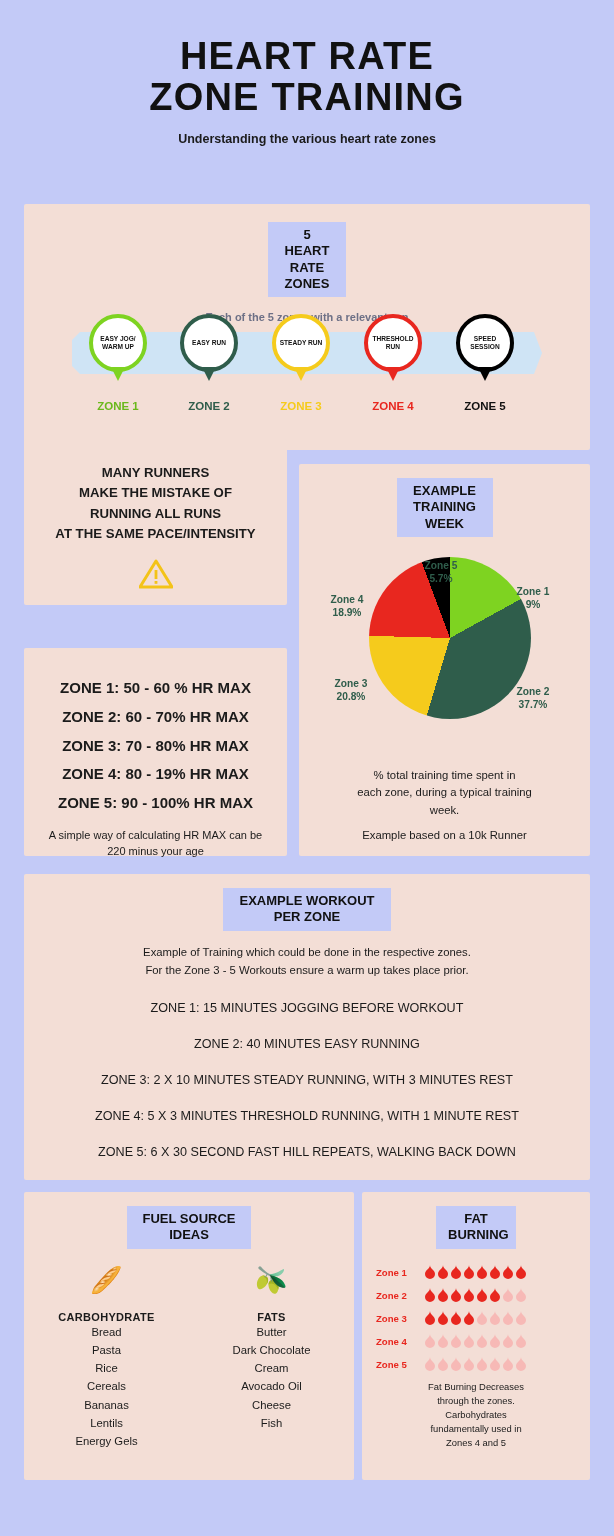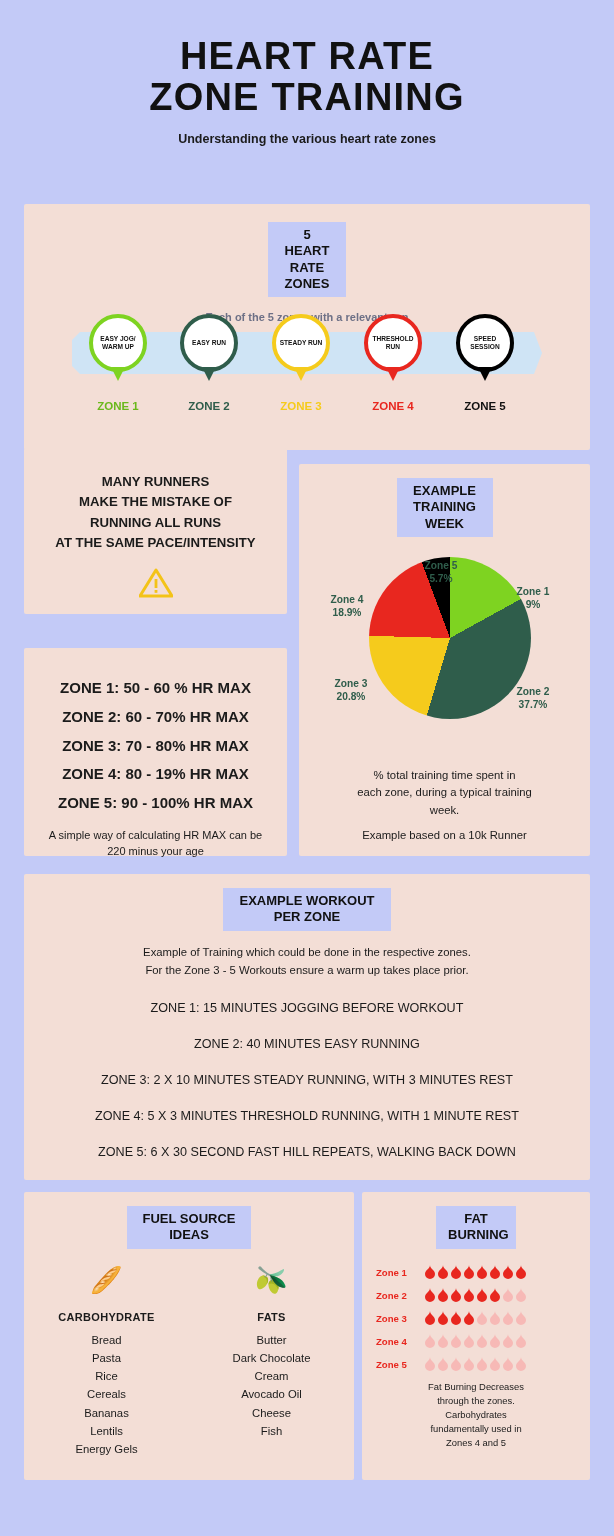--- a/index.html
+++ b/index.html
@@ -49,21 +49,21 @@
   }
   .pin .bubble:after {
     content:""; position:absolute; bottom:-13px; left:50%; transform:translateX(-50%);
     border-left:7px solid transparent; border-right:7px solid transparent;
     border-top:14px solid #000;
   }
   .zone-labels { position:absolute; left:0; top:196px; width:566px; height:20px; }
   .zl { position:absolute; width:70px; text-align:center; font-size:11.5px; font-weight:800; }
 
   
-  .p2 { position:absolute; left:24px; top:448px; width:263px; height:166px; padding:24px 14px 0; text-align:center; }
+  .p2 { position:absolute; left:24px; top:439px; width:263px; height:166px; padding:24px 14px 0; text-align:center; }
   .p2 .txt { font-size:13.2px; font-weight:800; line-height:1.55; }
   .warn { margin-top:14px; font-size:30px; color:#f3c318; line-height:1; }
 
   
   .p3 { position:absolute; left:24px; top:648px; width:263px; height:208px; padding-top:14px; text-align:center; }
   .p3 .rows { margin-top:12px; }
   .p3 .row { font-size:15px; font-weight:700; line-height:1.92; }
   .p3 .foot { margin-top:10px; font-size:11px; line-height:1.45; padding:0 22px; }
 
   
@@ -80,21 +80,21 @@
   .p5 { position:absolute; left:24px; top:874px; width:566px; height:306px; padding-top:14px; text-align:center; }
   .p5 .intro { font-size:11.3px; line-height:1.6; margin-top:12px; }
   .p5 .wk { font-size:12.6px; font-weight:400; margin-top:22px; }
 
   
   .p6 { position:absolute; left:24px; top:1192px; width:330px; height:288px; padding-top:14px; text-align:center; }
   .fuel-cols { display:flex; justify-content:space-around; margin-top:18px; }
   .fuel-col { width:150px; }
   .fuel-ico { font-size:26px; line-height:1; height:34px; }
   .fuel-h { font-size:11px; font-weight:800; margin-top:10px; letter-spacing:.3px; }
-  .fuel-li { font-size:11.3px; line-height:1.62; margin-top:8px; }
+  .fuel-li { font-size:11.3px; line-height:1.62; margin-top:0; }
 
   
   .p7 { position:absolute; left:362px; top:1192px; width:228px; height:288px; padding-top:14px; text-align:center; }
   .fb-rows { margin-top:16px; padding:0 14px; }
   .fb-row { display:flex; align-items:center; gap:6px; margin-bottom:7px; }
   .fb-row .lbl { font-size:9.6px; font-weight:800; width:42px; text-align:left; }
   .fb-row .drops { display:flex; gap:1px; }
   .drop { font-size:11px; line-height:1; }
   .fb-foot { font-size:9.4px; line-height:1.5; margin-top:6px; padding:0 16px; }
 </style>

